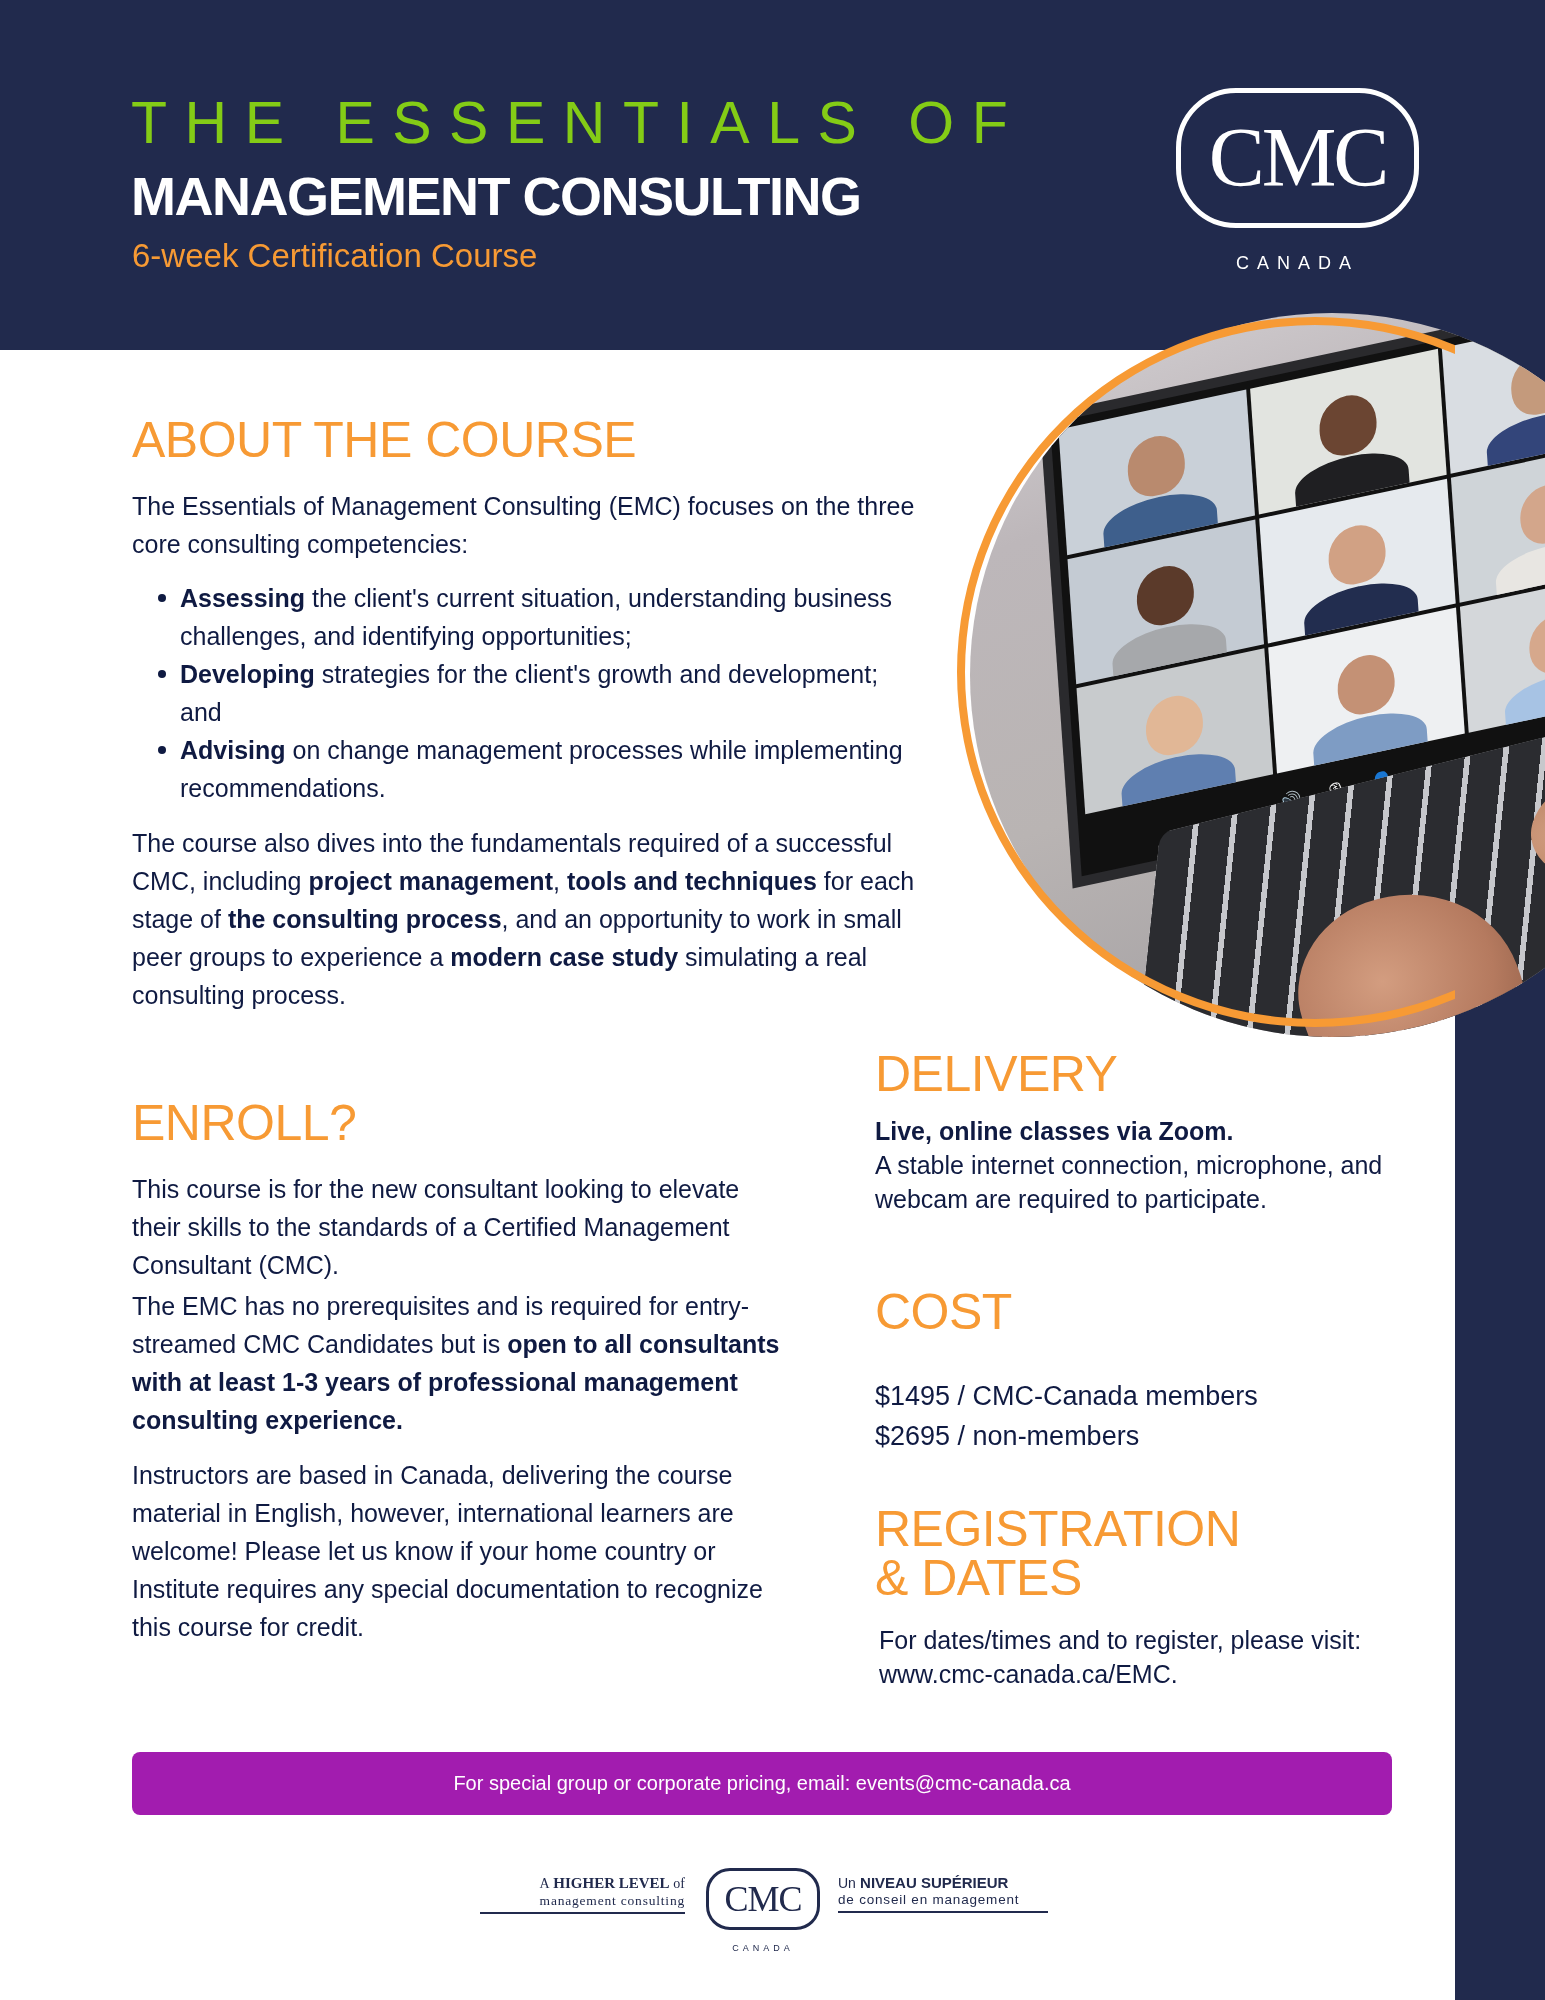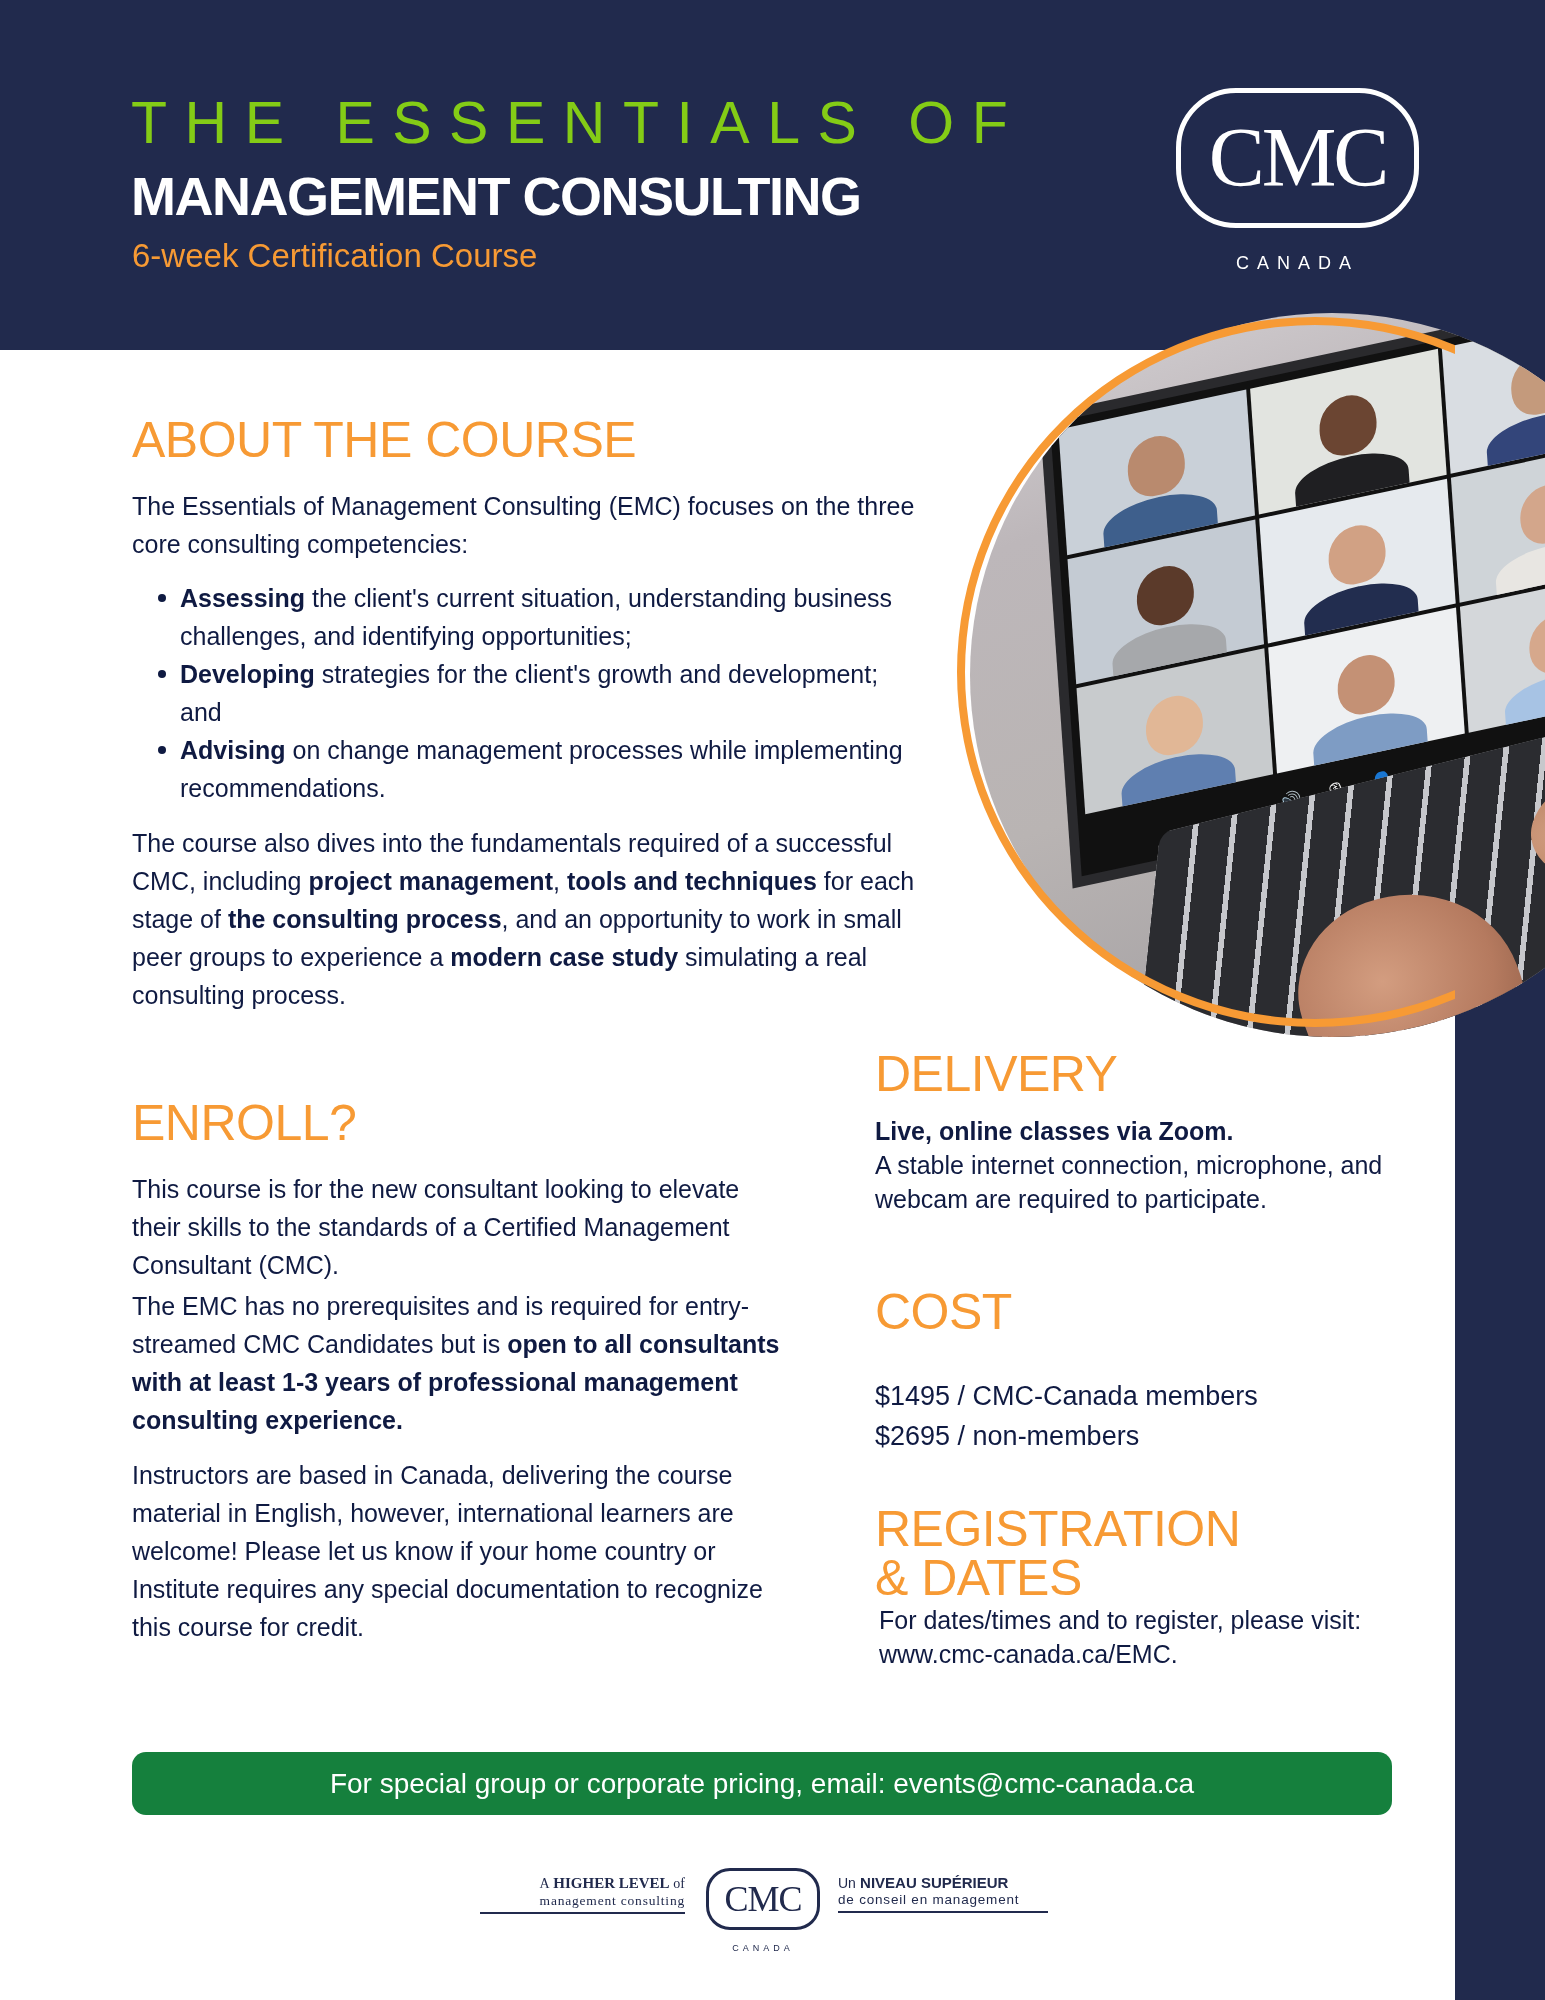--- a/index.html
+++ b/index.html
@@ -116,23 +116,23 @@
   .body-text b { font-weight:bold; }
   ul.bullets { list-style:none; margin:0; padding:0; }
   ul.bullets li { position:relative; padding-left:48px; font-size:25px; line-height:38px; }
   ul.bullets li::before {
     content:""; position:absolute; left:26px; top:15px; width:8px; height:8px;
     background:#0f1a42; border-radius:50%;
   }
 
   .banner {
     position:absolute; left:132px; top:1752px; width:1260px; height:63px;
-    background:#15803d; border-radius:14px;
+    background:#a21caf; border-radius:8px;
     display:flex; align-items:center; justify-content:center;
-    color:#ffffff; font-size:28px;
+    color:#ffffff; font-size:20px;
   }
 
   .footer-left {
     position:absolute; left:480px; top:1874px; width:205px; text-align:right;
     color:#212a4d;
     font-family:Liberation Serif, serif;
   }
   .footer-right {
     position:absolute; left:838px; top:1874px; width:210px; text-align:left;
     color:#212a4d;
@@ -251,21 +251,21 @@
 </div>
 
 <div class="sec" style="left:875px; top:1288px; width:560px;">
   <h2>COST</h2>
   <p class="body-text" style="margin-top:39px; font-size:27px; line-height:40px;">$1495 / CMC-Canada members</p>
   <p class="body-text" style="font-size:27px; line-height:40px;">$2695 / non-members</p>
 </div>
 
 <div class="sec" style="left:875px; top:1505px; width:560px;">
   <h2><span>REGISTRATION</span><br><span>&amp; DATES</span></h2>
-  <p class="body-text" style="padding-left:4px; line-height:34px; width:520px;">For dates/times and to register, please visit: www.cmc-canada.ca/EMC.</p>
+  <p class="body-text" style="margin-top:20px; padding-left:4px; line-height:34px; width:520px;">For dates/times and to register, please visit: www.cmc-canada.ca/EMC.</p>
 </div>
 
 <div class="banner">
   <span>For special group or corporate pricing, email: events@cmc-canada.ca</span>
 </div>
 
 <div class="footer-left">
   <div class="footer-line1"><span class="sm">A</span> <b>HIGHER LEVEL</b> <span class="sm">of</span></div>
   <div class="footer-line2">management consulting</div>
 </div>

